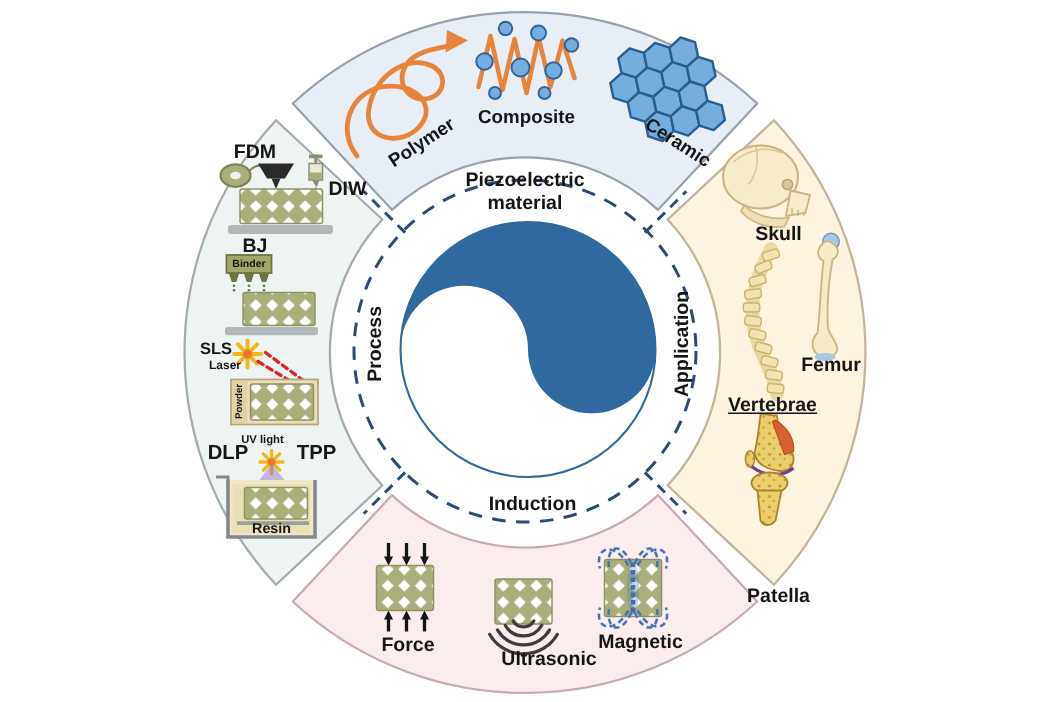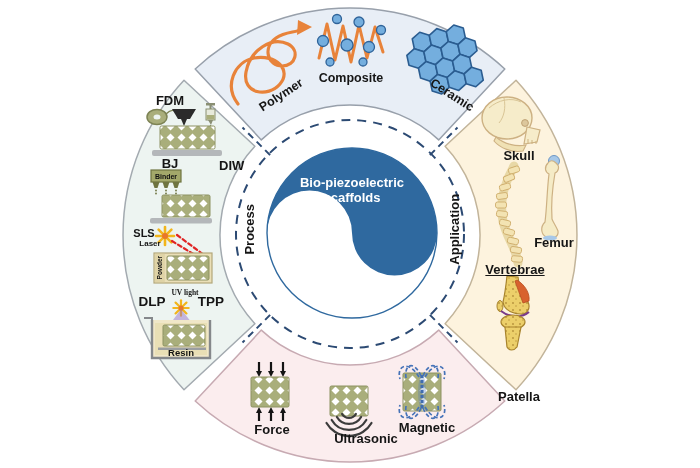--- a/index.html
+++ b/index.html
@@ -233,38 +233,39 @@
       <path d="M423,376 C430,360 440,364 438,378"></path>
       <path d="M425,377 C435,360 448,365 444,379"></path>
       <path d="M419,407 C409,424 396,419 400,405"></path>
       <path d="M421,408 C414,424 404,420 406,406"></path>
       <path d="M423,408 C430,424 440,420 438,406"></path>
       <path d="M425,407 C435,424 448,419 444,405"></path>
     </g>
   </g>
 </svg>
 
+<div class="lbl" style="left:295px;top:113px;width:110px;font-size:13px;">Piezoelectric material</div>
 <div class="lbl rot-ccw" style="left:210px;top:222px;width:80px;font-size:13px;">Process</div>
 <div class="lbl rot-ccw" style="left:410px;top:222px;width:90px;font-size:13px;">Application</div>
-
-<div class="lbl" style="left:292px;top:176px;width:120px;font-size:13px;color:#ffffff;">Bio-piezoelectric scaffolds</div>
+<div class="lbl" style="left:305px;top:329px;width:100px;font-size:13px;">Induction</div>
+
 
 <div class="lbl" style="left:251px;top:88px;width:60px;font-size:12.5px;transform:rotate(-33deg);">Polymer</div>
 <div class="lbl" style="left:314px;top:71px;width:74px;font-size:12.5px;">Composite</div>
 <div class="lbl" style="left:422px;top:88px;width:60px;font-size:12.5px;transform:rotate(33deg);">Ceramic</div>
 
 <div class="lbl" style="left:150px;top:94px;width:40px;font-size:13px;">FDM</div>
-<div class="lbl" style="left:219px;top:119px;width:40px;font-size:13px;text-align:left;margin-top:40px;">DIW</div>
+<div class="lbl" style="left:219px;top:119px;width:40px;font-size:13px;text-align:left;">DIW</div>
 <div class="lbl" style="left:155px;top:157px;width:30px;font-size:13px;">BJ</div>
 <div class="lbl" style="left:151px;top:172.5px;width:30px;font-size:7px;color:#111;">Binder</div>
 <div class="lbl" style="left:127px;top:227px;width:34px;font-size:11px;">SLS</div>
 <div class="lbl" style="left:134px;top:240px;width:32px;font-size:8px;">Laser</div>
 <div class="lbl rot-ccw" style="left:144px;top:264px;width:32px;font-size:6.5px;">Powder</div>
 <div class="lbl" style="left:135px;top:294px;width:34px;font-size:13.5px;">DLP</div>
-<div class="lbl" style="left:167px;top:289px;width:36px;font-size:7.5px;font-family:Liberation Serif, serif;">UV light</div>
+<div class="lbl" style="left:157px;top:289px;width:36px;font-size:7.5px;">UV light</div>
 <div class="lbl" style="left:193px;top:294px;width:36px;font-size:13.5px;">TPP</div>
 <div class="lbl" style="left:161px;top:348px;width:40px;font-size:9.5px;">Resin</div>
 
 <div class="lbl" style="left:492px;top:149px;width:54px;font-size:13px;">Skull</div>
 <div class="lbl" style="left:527px;top:236px;width:54px;font-size:13px;">Femur</div>
 <div class="lbl" style="left:480px;top:263px;width:70px;font-size:13px;text-decoration:underline;">Vertebrae</div>
 <div class="lbl" style="left:491px;top:350px;width:56px;font-size:13px;margin-top:40px;">Patella</div>
 
 <div class="lbl" style="left:245px;top:423px;width:54px;font-size:13px;">Force</div>
 <div class="lbl" style="left:313px;top:432px;width:78px;font-size:13px;margin-left:14px;">Ultrasonic</div>

